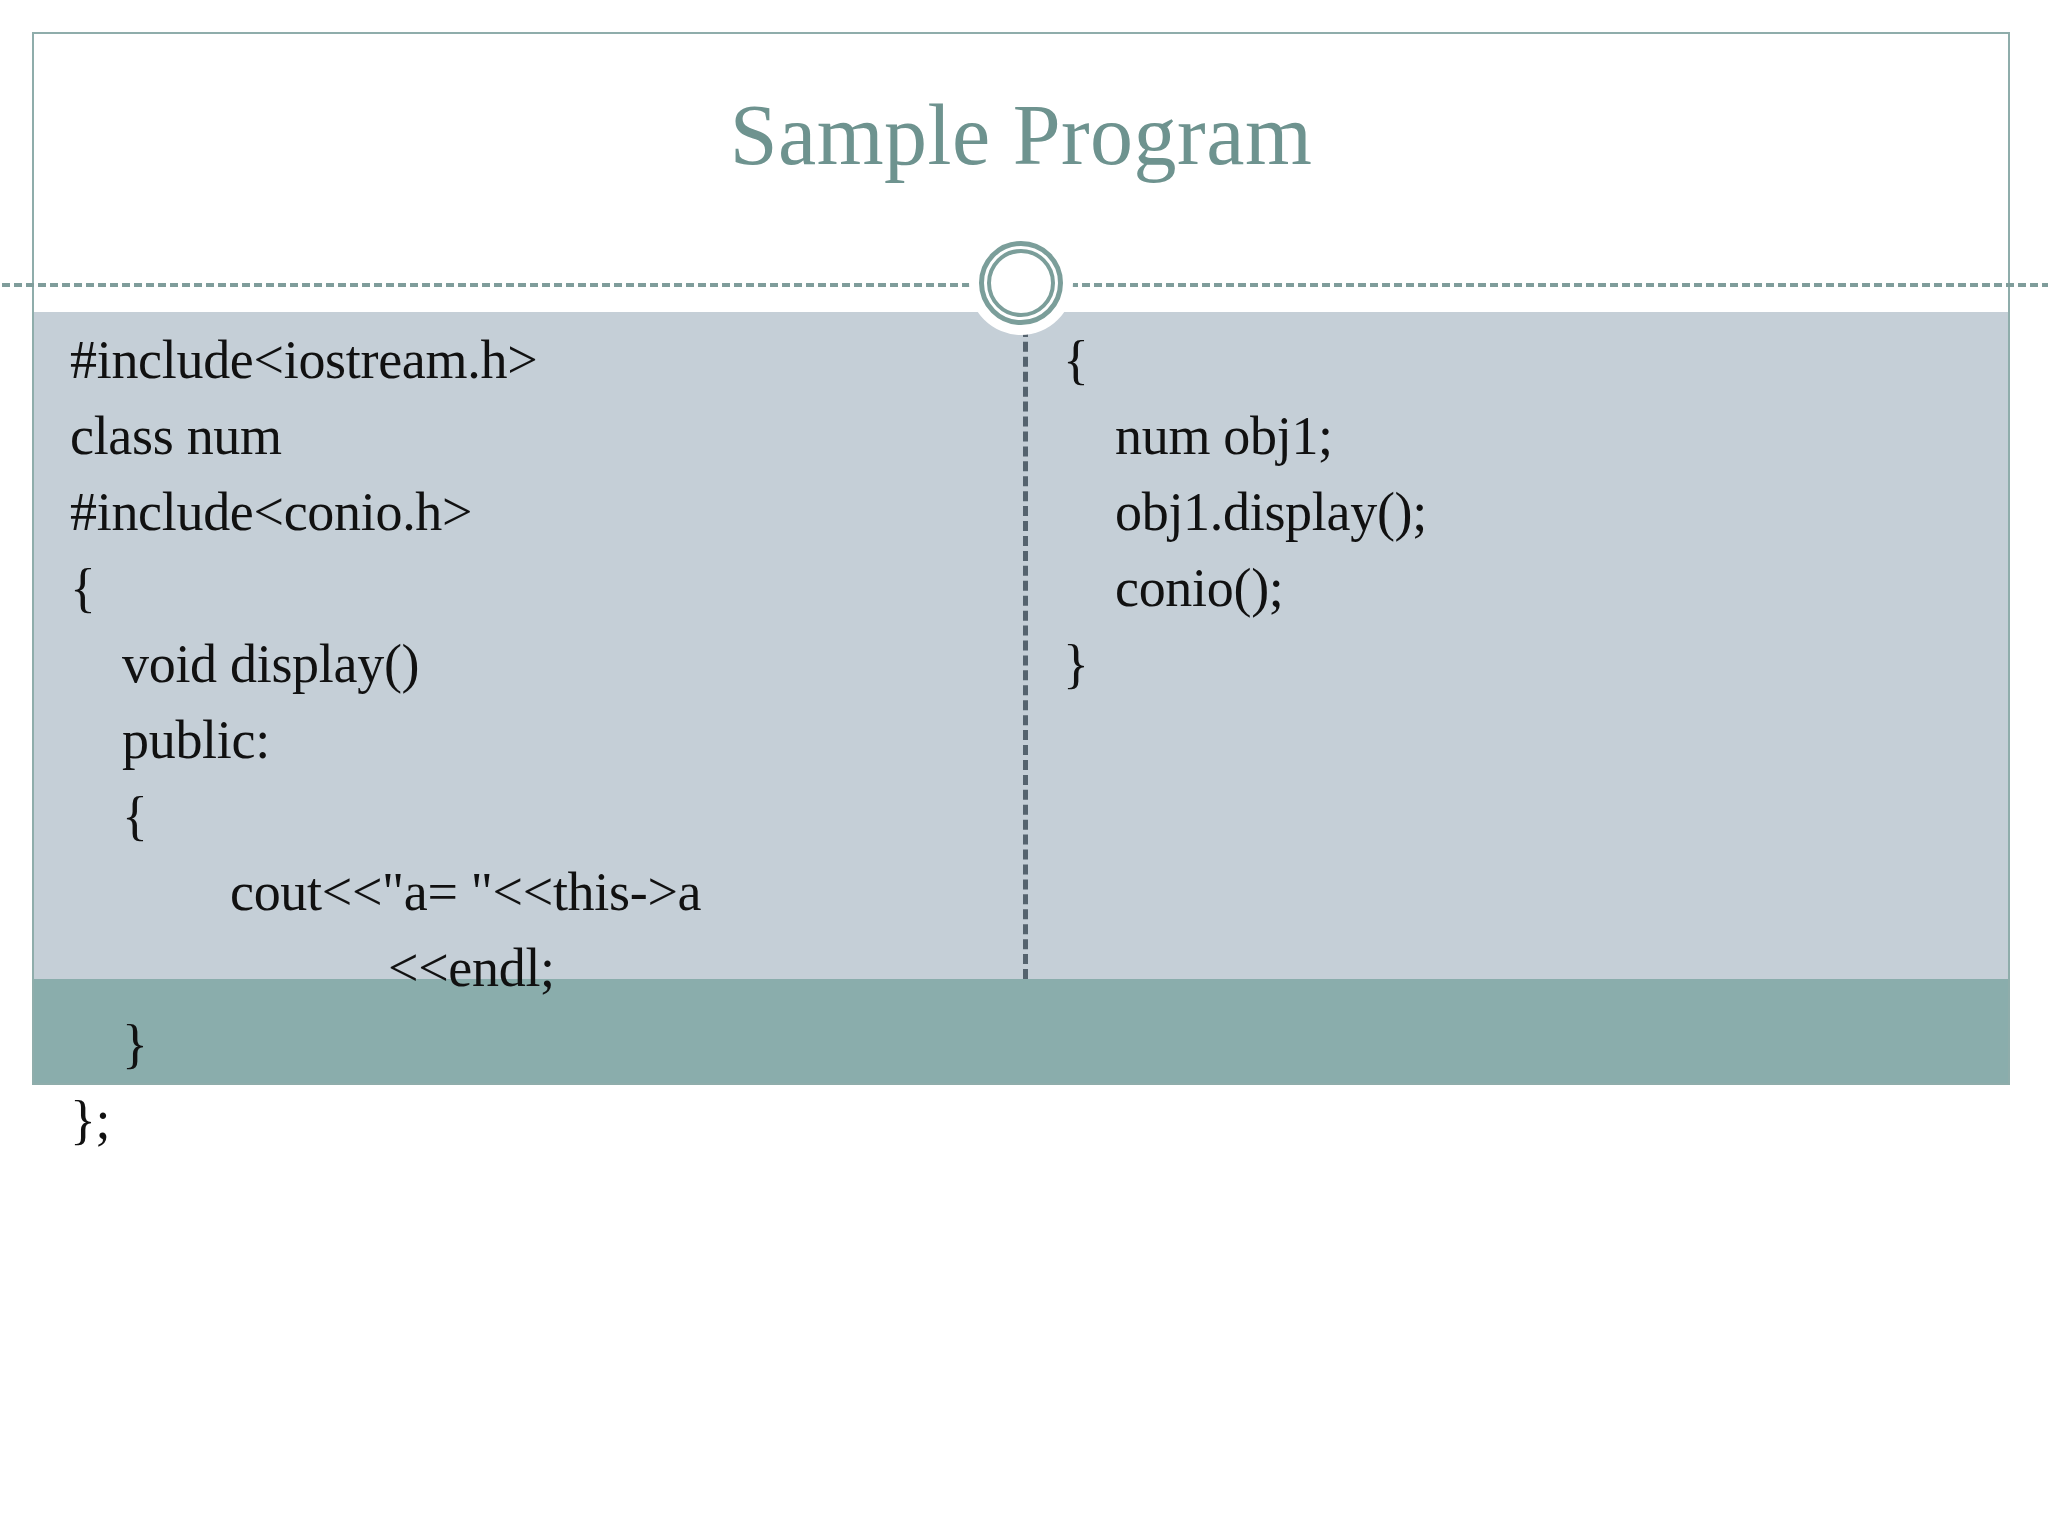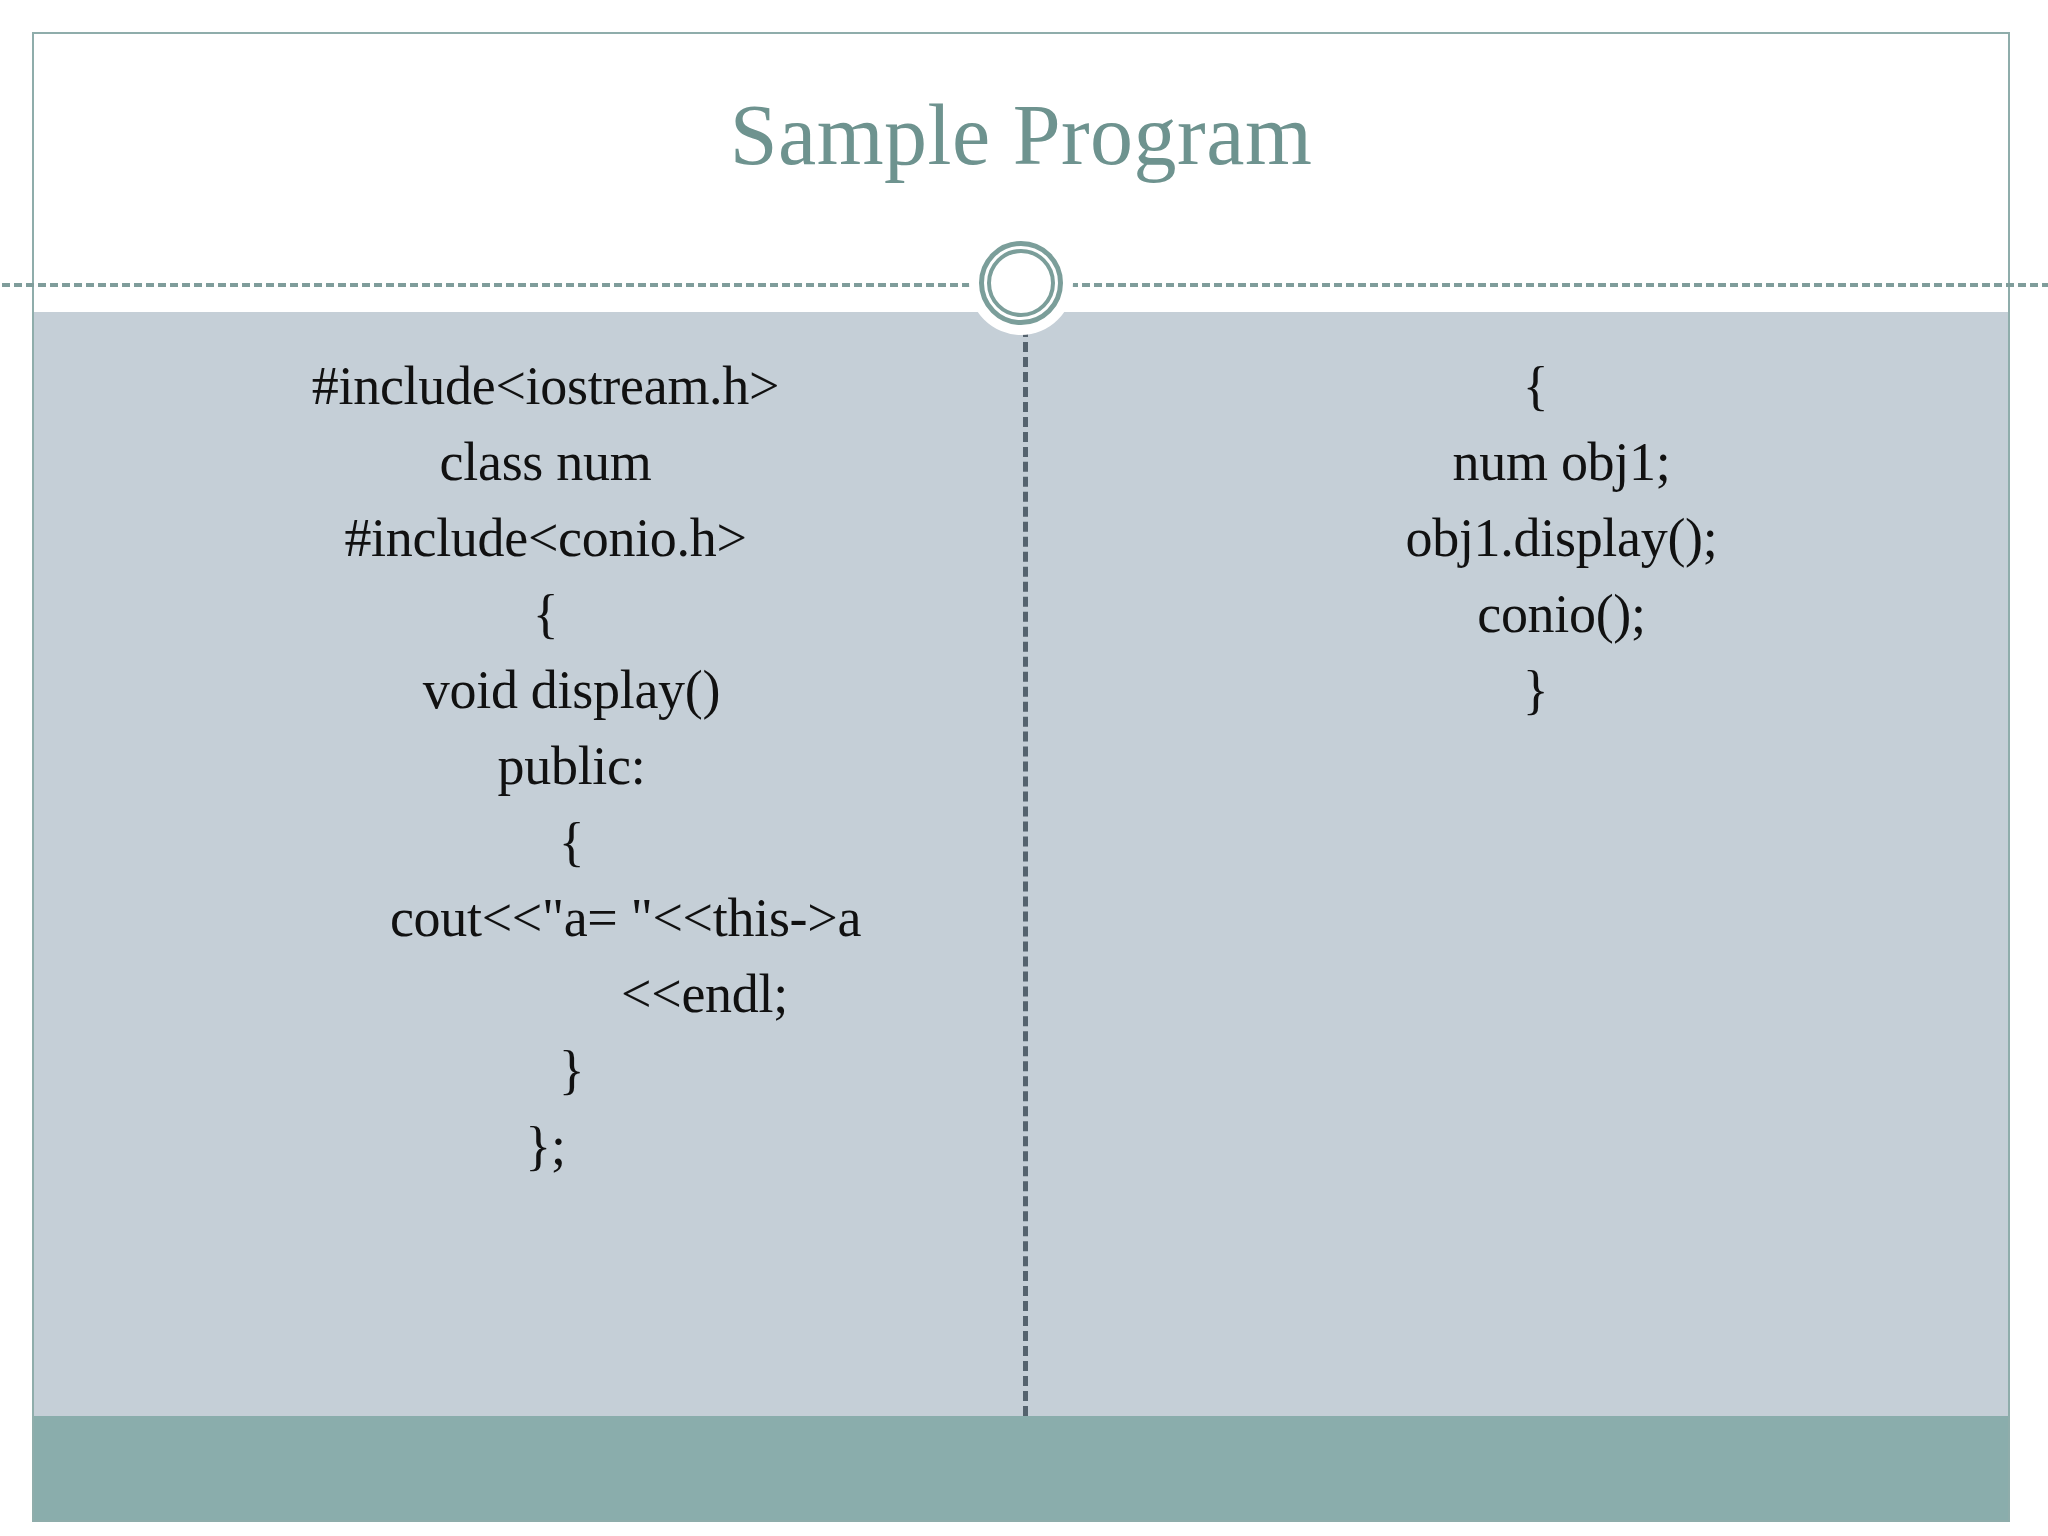--- a/index.html
+++ b/index.html
@@ -14,21 +14,21 @@
     overflow: hidden;
     font-family: "Liberation Serif", "DejaVu Serif", serif;
   }
 
   
   .slide {
     position: absolute;
     left: 32px;
     top: 32px;
     width: 1978px;
-    height: 1490px;
+    height: 1053px;
     background: #ffffff;
     border: 2px solid #8fadab;
     box-sizing: border-box;
   }
 
   
   .title-zone {
     position: absolute;
     left: 0;
     top: 0;
@@ -113,24 +113,23 @@
     width: 0;
     border-left: 5px dashed #55636e;
     z-index: 4;
   }
 
   
   .code-col {
     position: absolute;
     top: 278px;
     bottom: 104px;
-    padding-top: 36px;
+    padding-top: 10px;
     box-sizing: border-box;
     z-index: 3;
-    text-align: center;
   }
   .col-left  { left: 0;   width: 50%; padding-left: 36px; }
   .col-right { left: 50%; width: 50%; padding-left: 42px; }
 
   .code-line {
     font-family: "Liberation Serif", "DejaVu Serif", serif;
     font-size: 54px;
     line-height: 76px;
     color: #111111;
     white-space: pre;

